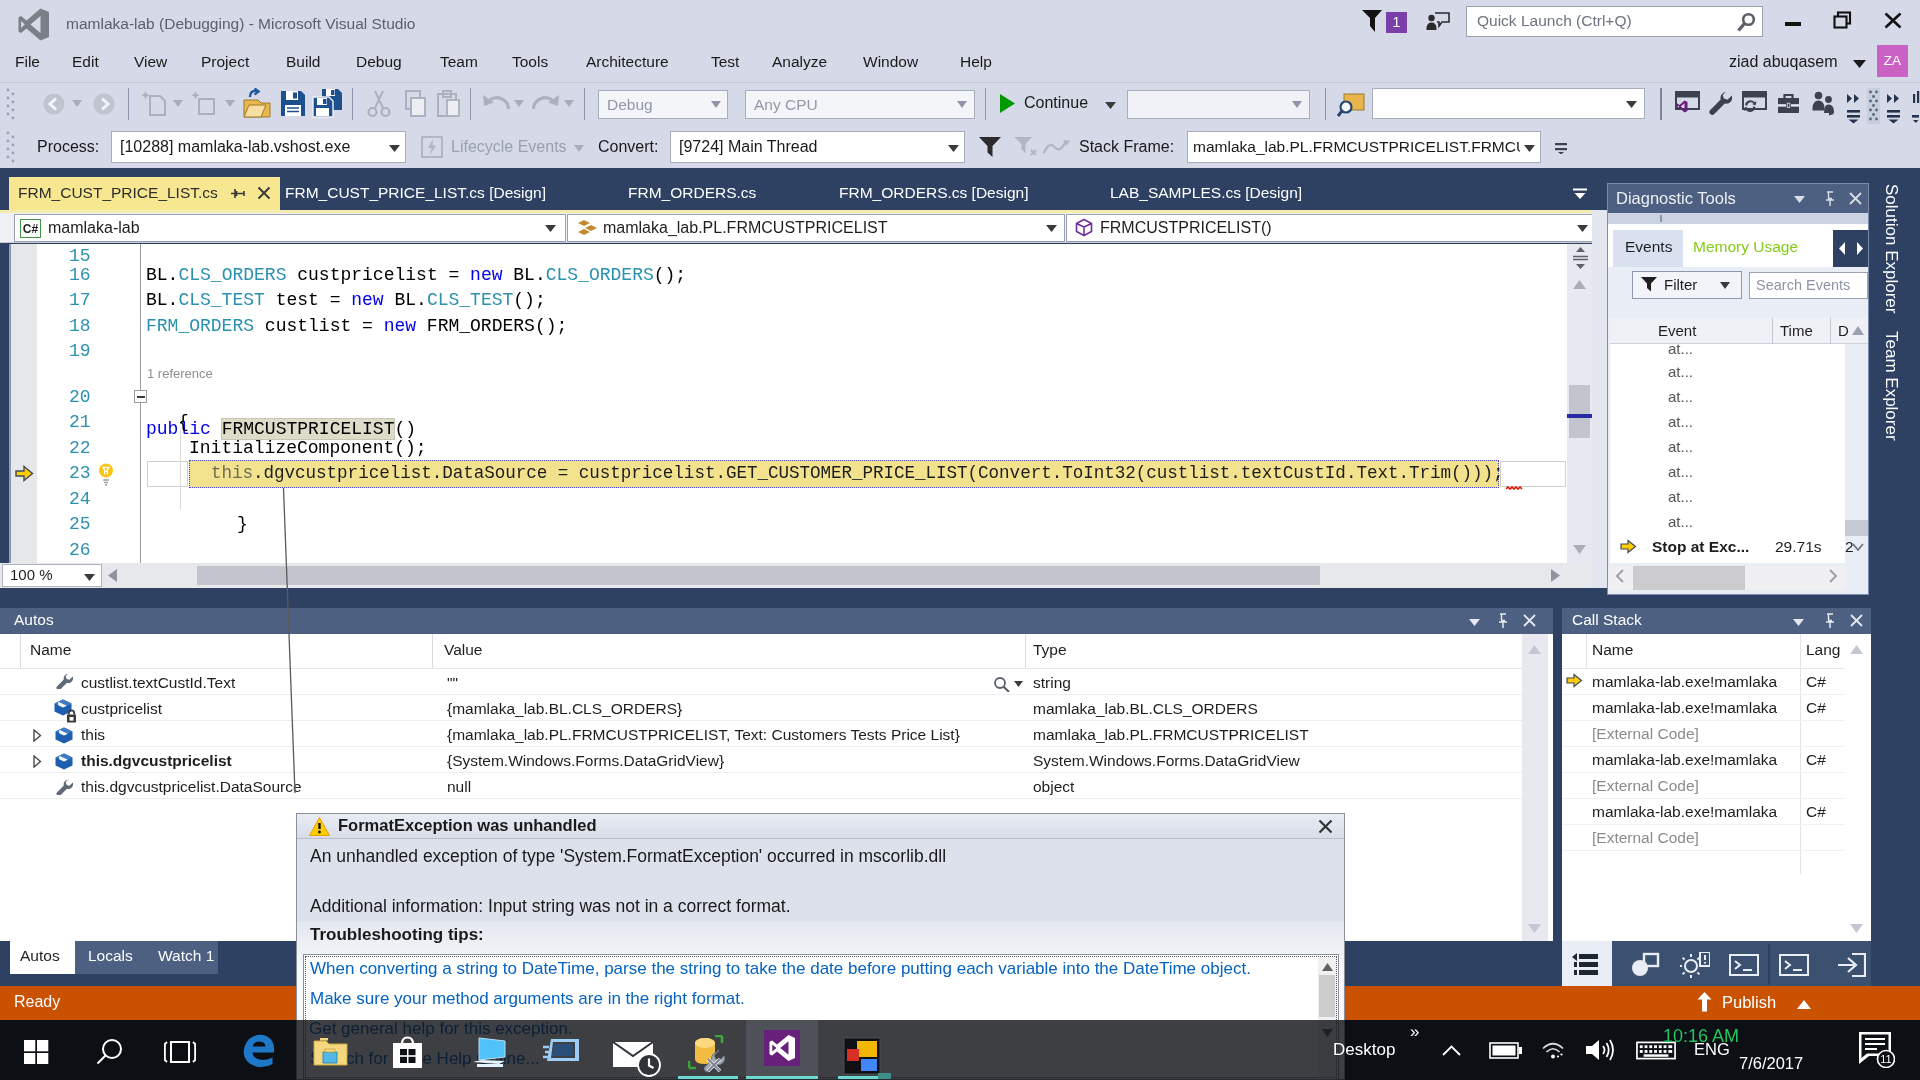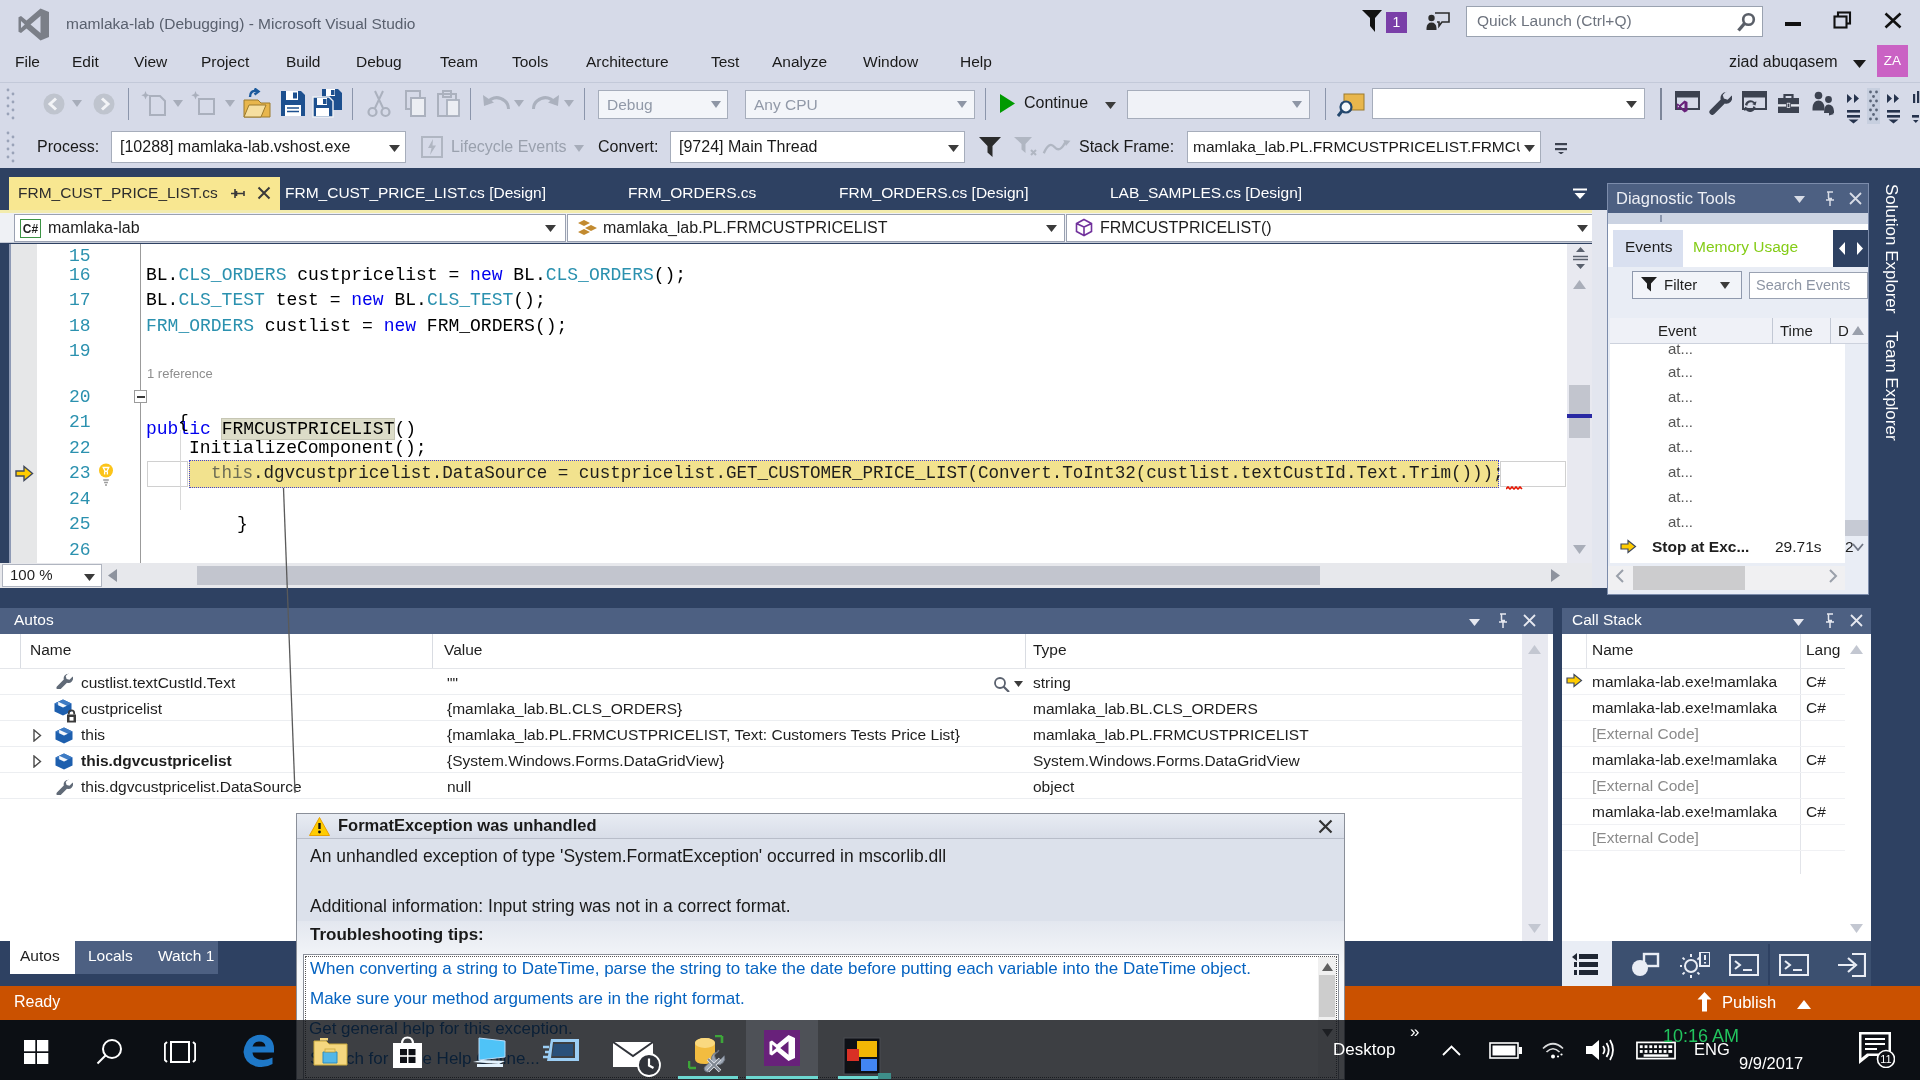--- a/index.html
+++ b/index.html
@@ -961,21 +961,21 @@
             <rect x="14" y="9" width="3" height="3"></rect>
             <rect x="19" y="9" width="3" height="3"></rect>
             <rect x="24" y="9" width="3" height="3"></rect>
             <rect x="29" y="9" width="3" height="3"></rect>
             <rect x="34" y="9" width="4" height="3"></rect>
             <rect x="8" y="13.5" width="26" height="2.6"></rect>
           </g>
       </svg>
       <div class="abs" style="left:1694px;top:1040px;font-size:16.5px;color:#fff;">ENG</div>
       <div class="abs" style="left:1663px;top:1026px;font-size:18px;color:#22c55e;white-space:nowrap;">10:16 AM</div>
-      <div class="abs" style="left:1739px;top:1054px;font-size:16.5px;color:#fff;white-space:nowrap;">9/9/2017</div>
+      <div class="abs" style="left:1739px;top:1054px;font-size:16.5px;color:#fff;white-space:nowrap;">7/6/2017</div>
       <svg class="abs" style="left:1855px;top:1032px" width="40" height="36" viewBox="0 0 40 36">
         <path fill="#fff" d="M4 0 H36 V24 H14 L4 32 V24 H4 Z" fill-rule="evenodd"></path>
         <path fill="#0E1016" d="M6.5 2.5 H33.5 V21.5 H12 L6.5 26 Z"></path>
         <path d="M10 7 h20 M10 12 h20 M10 17 h12" stroke="#fff" stroke-width="2"></path>
         <circle cx="31" cy="27" r="8.5" fill="#0E1016" stroke="#fff" stroke-width="1.6"></circle>
         <text x="31" y="31" font-size="11" fill="#fff" text-anchor="middle" font-family="Liberation Sans">11</text>
       </svg>
     </div>
   </div>
 

